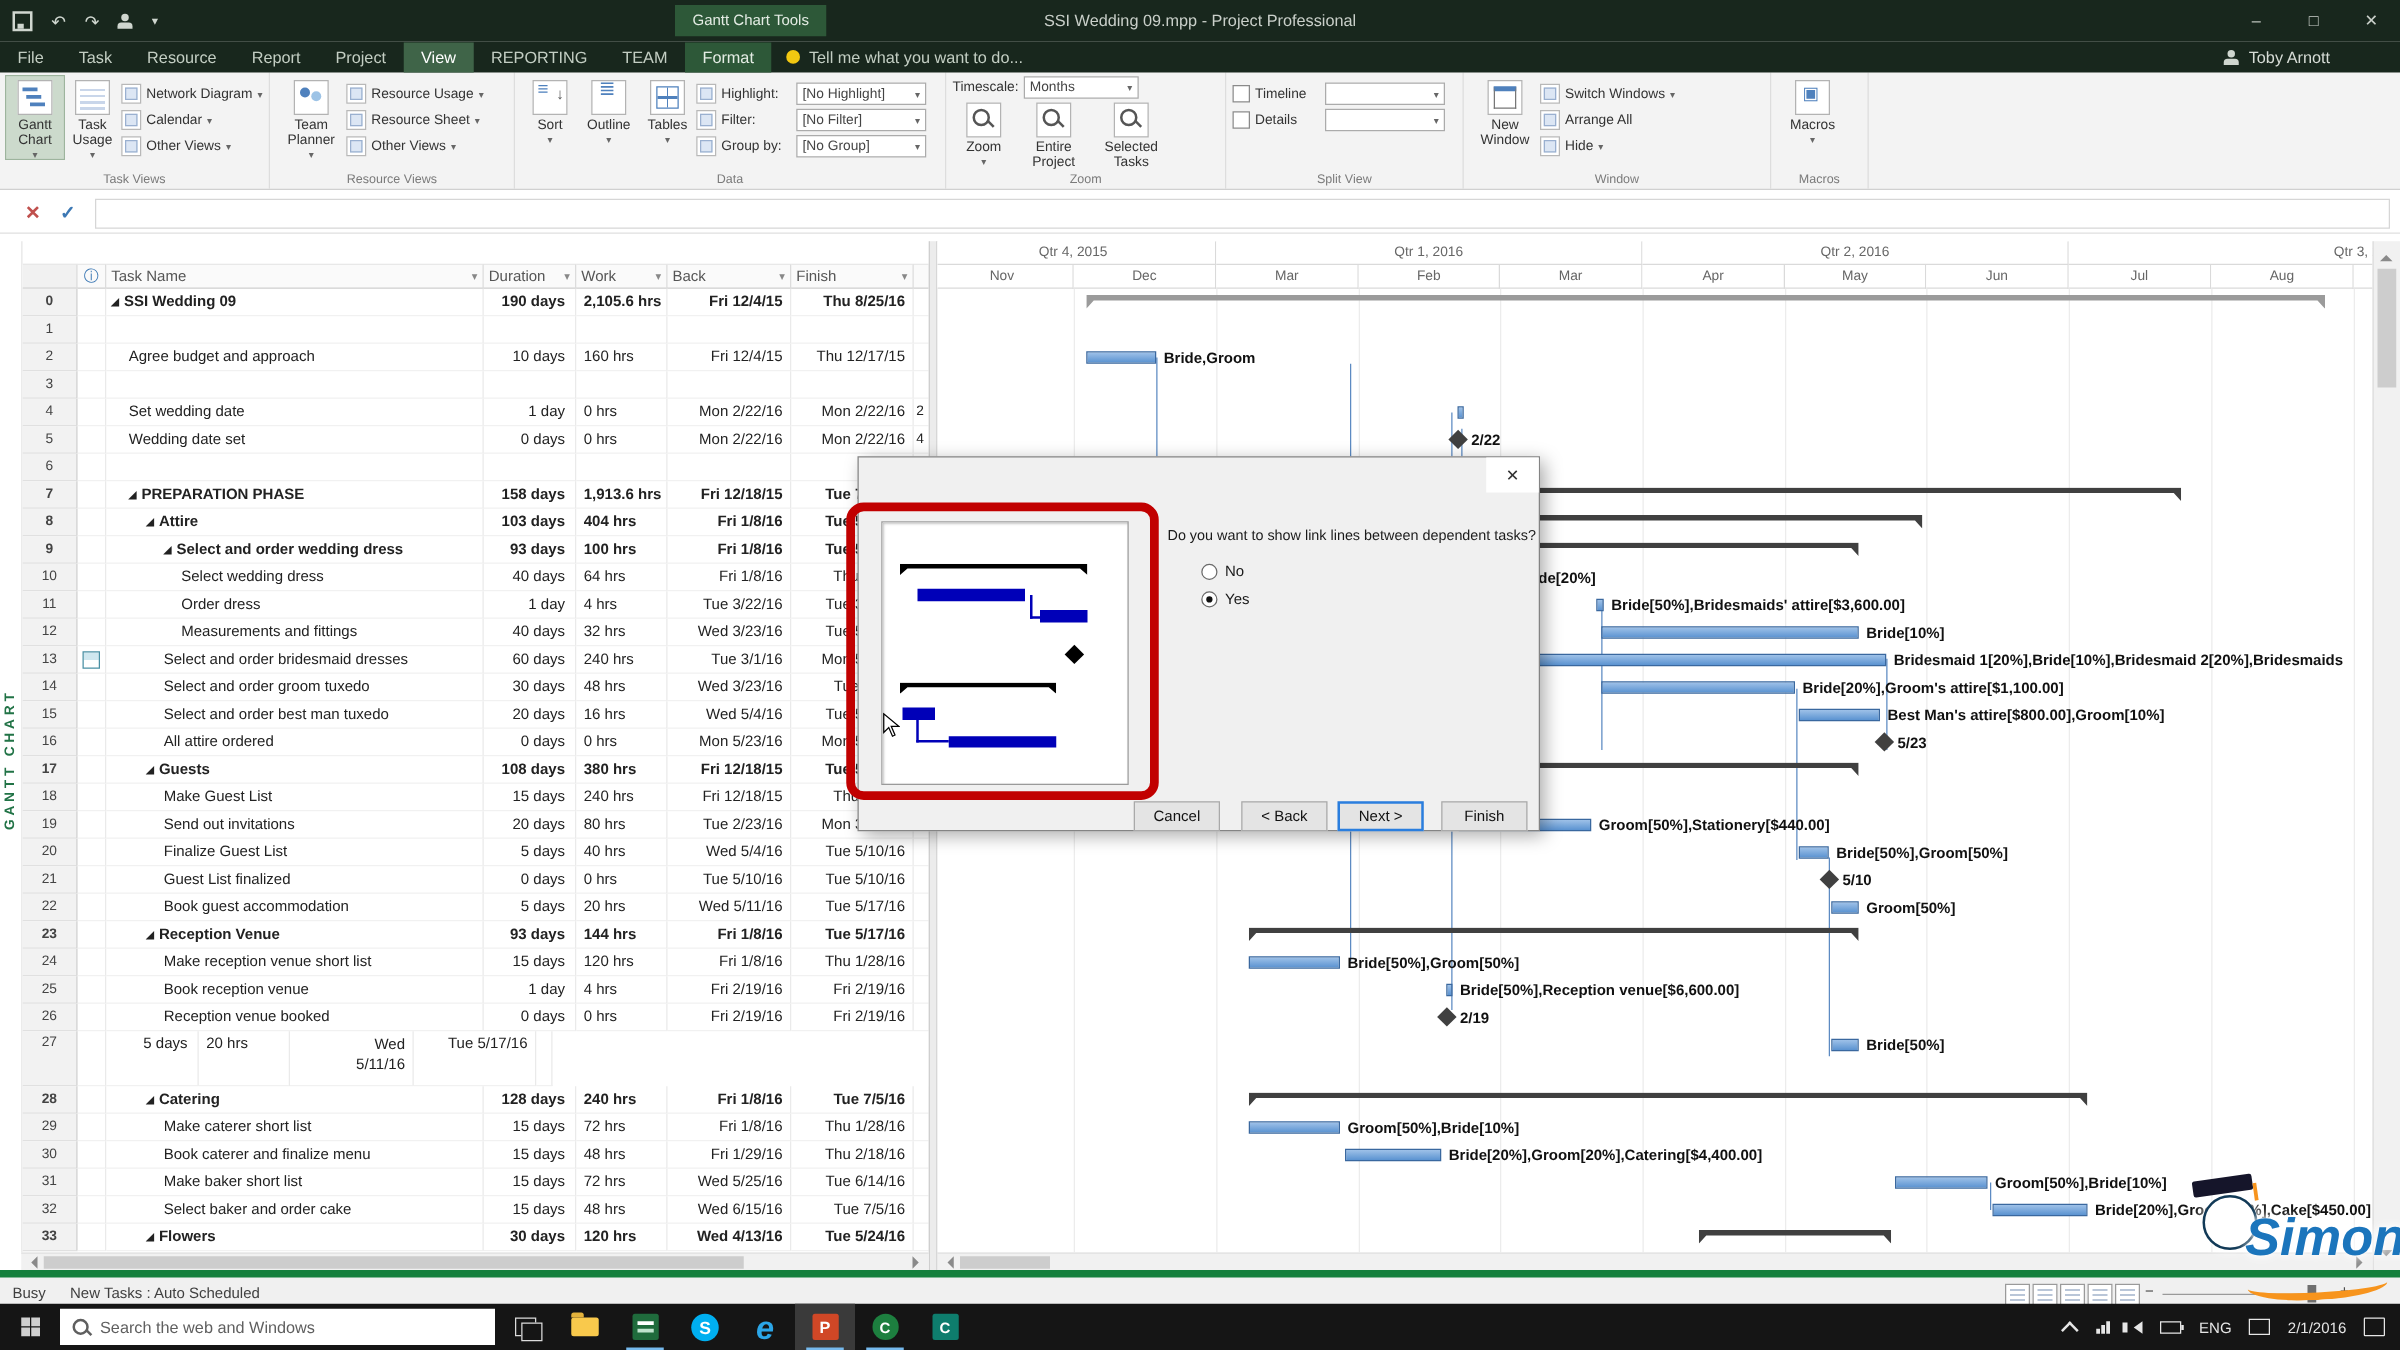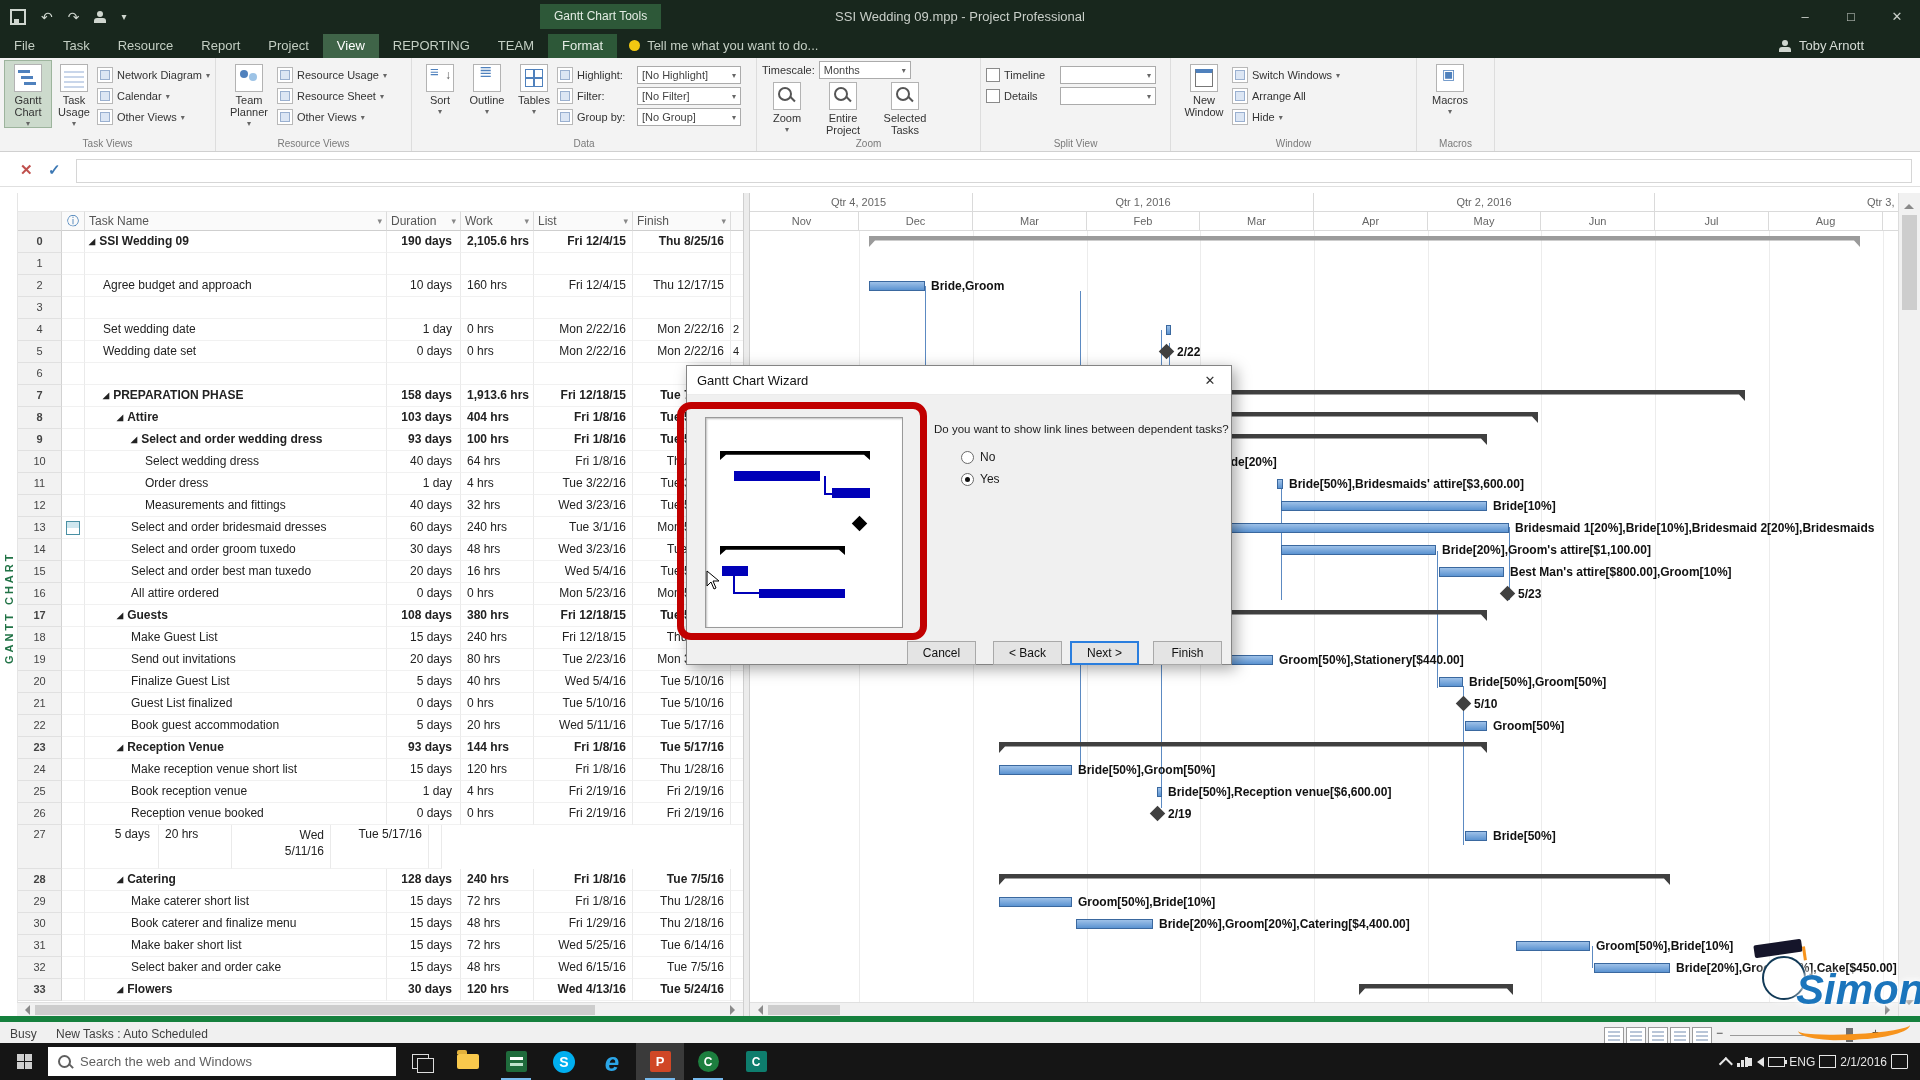--- a/index.html
+++ b/index.html
@@ -143,21 +143,21 @@
   .sky{width:22px;height:22px;border-radius:50%;background:#00aff0;color:#fff;font-weight:bold;font-size:14px;display:flex;align-items:center;justify-content:center}
   .sky::after{content:"S"}
   .edge{color:#2ba6e8;font-size:26px;font-weight:bold;font-style:italic;line-height:26px}
   .edge::after{content:"e"}
   .ppt{width:21px;height:21px;background:#d04726;border-radius:2px;color:#fff;display:flex;align-items:center;justify-content:center;font-weight:bold;font-size:13px}
   .ppt::after{content:"P"}
   .cam{width:21px;height:21px;border-radius:50%;background:#1d7f3f;color:#fff;display:flex;align-items:center;justify-content:center;font-weight:bold;font-size:12px}
   .cam::after{content:"C"}
   .cam2{width:21px;height:21px;background:#0e7d6d;border-radius:2px;color:#fff;display:flex;align-items:center;justify-content:center;font-weight:bold;font-size:12px}
   .cam2::after{content:"C"}
-  #tray{margin-left:auto;display:flex;align-items:center;gap:4px;padding-right:12px;color:#e6e6e6;font-size:12px}
+  #tray{margin-left:auto;display:flex;align-items:center;gap:14px;padding-right:12px;color:#e6e6e6;font-size:12px}
   .chev{width:8px;height:8px;border-left:2px solid #e6e6e6;border-top:2px solid #e6e6e6;transform:rotate(45deg) translateY(3px)}
   .net{display:flex;align-items:flex-end;gap:1px}
   .net i{display:block;width:3px;background:#e6e6e6}
   .spk{width:0;height:0;border:5px solid transparent;border-right:7px solid #e6e6e6;position:relative}
   .spk::after{content:"";position:absolute;left:-9px;top:-4px;width:4px;height:8px;background:#e6e6e6}
   .batt{width:15px;height:8px;border:1px solid #e6e6e6;position:relative}
   .batt::after{content:"";position:absolute;right:-3px;top:2px;width:2px;height:4px;background:#e6e6e6}
   .env{width:15px;height:11px;border:1px solid #e6e6e6}
   .notif{width:15px;height:13px;border:1px solid #e6e6e6;border-radius:1px}
 
@@ -443,21 +443,21 @@
       </div>
       <div class="hc w-dur">
         <span>Duration</span>
         <span class="fglyph">▾</span>
       </div>
       <div class="hc w-work">
         <span>Work</span>
         <span class="fglyph">▾</span>
       </div>
       <div class="hc w-start">
-        <span>List</span>
+        <span>Back</span>
         <span class="fglyph">▾</span>
       </div>
       <div class="hc w-fin">
         <span>Finish</span>
         <span class="fglyph">▾</span>
       </div>
       <div class="hc w-x"></div>
     </div>
     <div id="tbody">
         <div class="trow sum">
@@ -973,23 +973,20 @@
     <span class="spk"></span>
     <span class="batt"></span>
     <span>ENG</span>
     <span class="env"></span>
     <span>2/1/2016</span>
     <span class="notif"></span>
   </div>
 </div>
 
 <div id="dialog">
-  <div class="dlg-title">
-    <span>Gantt Chart Wizard</span>
-  </div>
   <div class="dlg-close">✕</div>
 
   <div class="pv">
     <div class="sumb" style="left:14px;top:33px;width:150px"></div>
     <div class="bbar" style="left:28px;top:53px;width:86px;height:10px"></div>
     <div class="bbar" style="left:118px;top:58px;width:2px;height:19px"></div>
     <div class="bbar" style="left:118px;top:75px;width:10px;height:2px"></div>
     <div class="bbar" style="left:126px;top:70px;width:38px;height:10px"></div>
     <div class="dmnd" style="left:148px;top:100px"></div>
     <div class="sumb" style="left:14px;top:128px;width:125px"></div>

